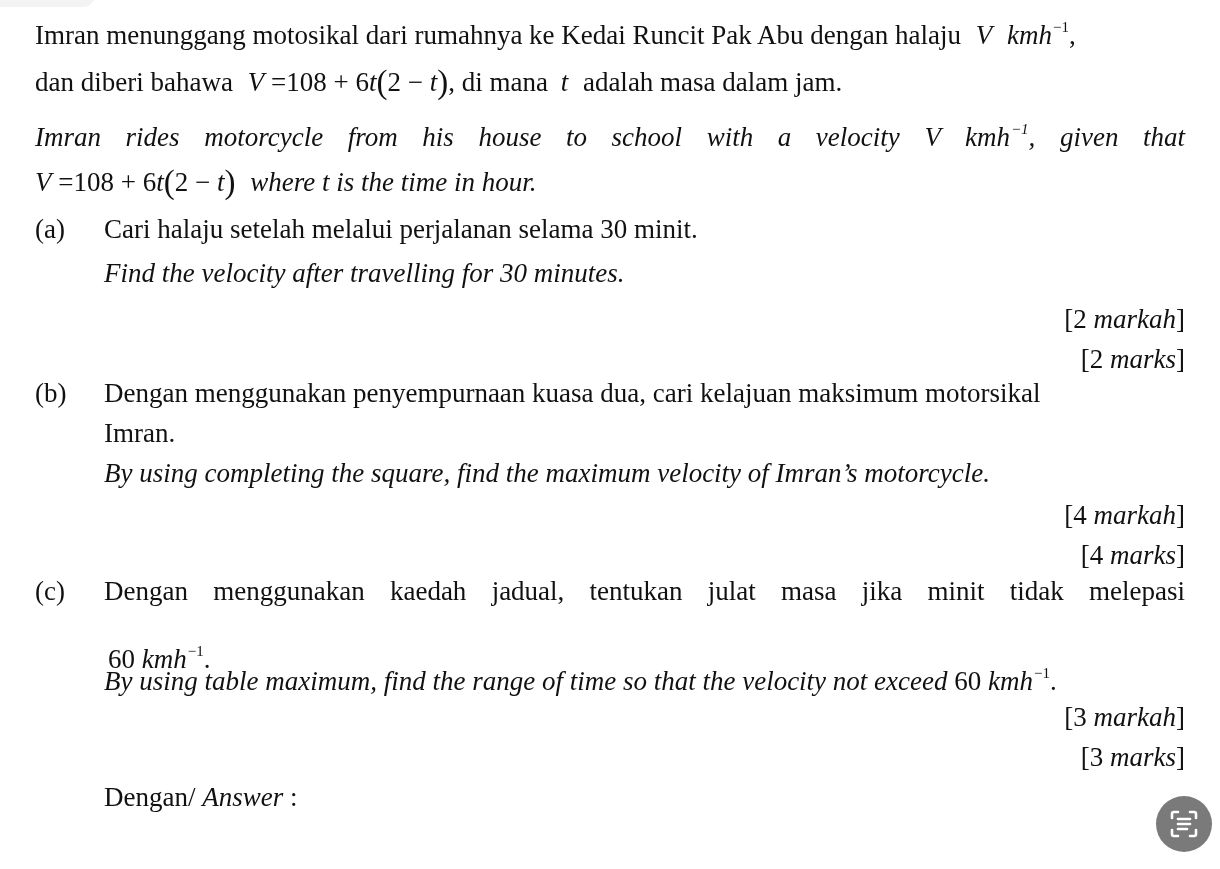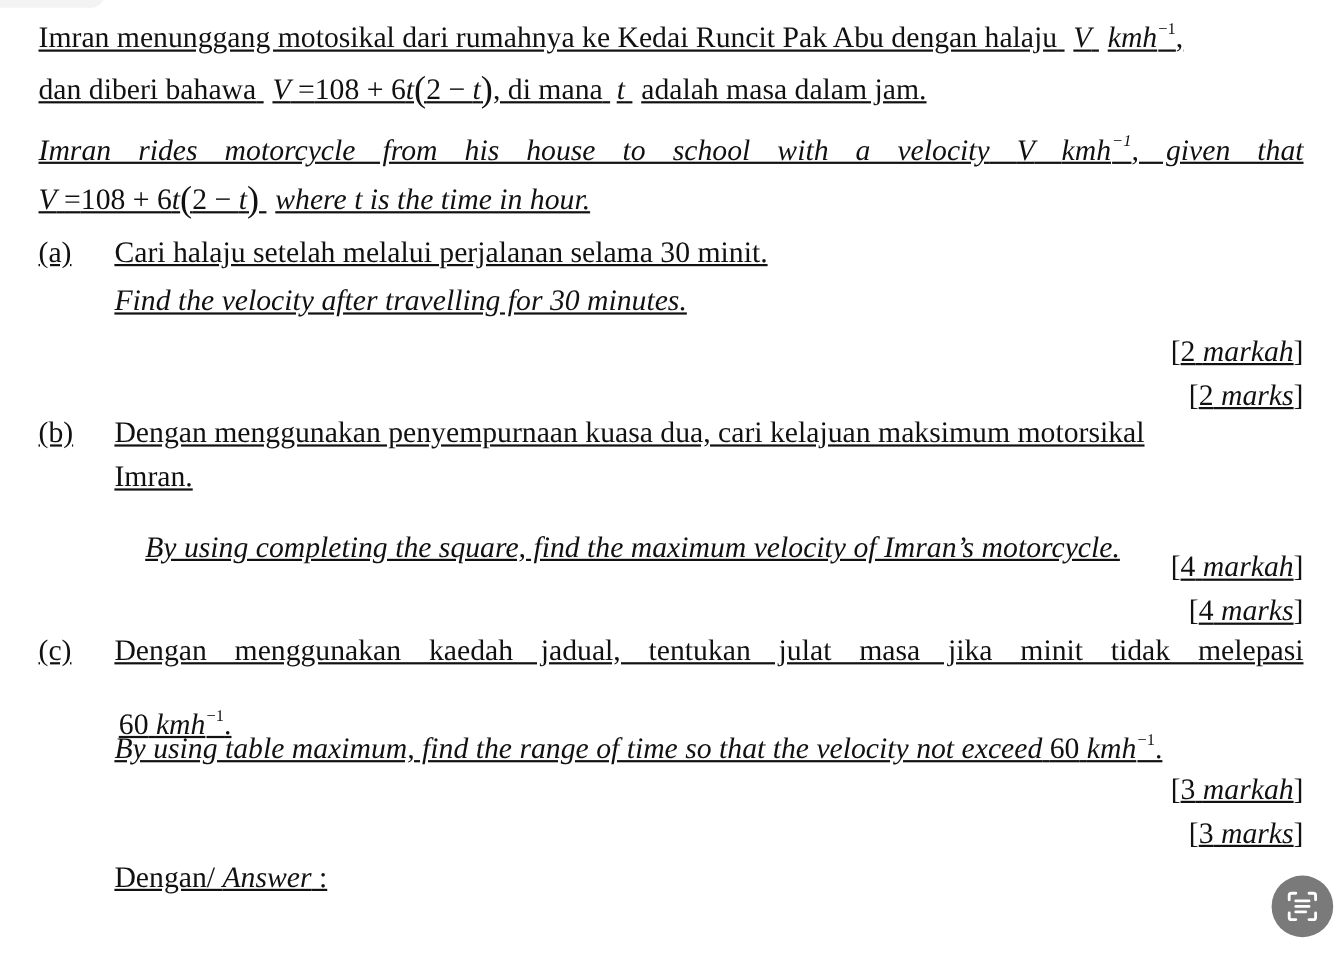--- a/index.html
+++ b/index.html
@@ -6,21 +6,21 @@
   body {
     width: 1220px; height: 869px; overflow: hidden; position: relative;
     background: #ffffff; color: #111111;
     font-family: "Liberation Serif", "DejaVu Serif", serif;
     font-size: 27px;
   }
   .top-strip {
     position: absolute; left: -10px; top: -20px; width: 105px; height: 27px;
     background: #f3f3f3; border-radius: 0 0 12px 0;
   }
-  .line { position: absolute; white-space: nowrap; line-height: 1; text-decoration: underline; }
+  .line { position: absolute; white-space: nowrap; line-height: 1; }
   .it { font-style: italic; }
   .sup { font-size: 15px; vertical-align: 12px; margin-left: 1px; }
   .math-i { font-style: italic; }
   .paren { font-size: 33px; vertical-align: -2px; }
   .just { text-align: justify; text-align-last: justify; }
   .label { position: absolute; left: 35px; }
   .marks { position: absolute; right: 35px; text-align: center; }
   .scan-btn {
     position: absolute; left: 1156px; top: 796px; width: 56px; height: 56px;
     border-radius: 50%; background: #7a7a7a;
@@ -62,21 +62,21 @@
 
 <div class="line label" style="top:216px;">(a)</div>
 <div class="line" style="left:104px; top:216px;">Cari halaju setelah melalui perjalanan selama 30 minit.</div>
 <div class="line it" style="left:104px; top:260px;">Find the velocity after travelling for 30 minutes.</div>
 <div class="line marks" style="top:306px;">[<span>2</span> <span class="it">markah</span>]</div>
 <div class="line marks" style="top:346px;">[<span>2</span> <span class="it">marks</span>]</div>
 
 <div class="line label" style="top:380px;">(b)</div>
 <div class="line" style="left:104px; top:380px;">Dengan menggunakan penyempurnaan kuasa dua, cari kelajuan maksimum motorsikal</div>
 <div class="line" style="left:104px; top:420px;">Imran.</div>
-<div class="line it" style="left:104px; top:484px;margin-left:28px;">By using completing the square, find the maximum velocity of Imran’s motorcycle.</div>
+<div class="line it" style="left:104px; top:460px;">By using completing the square, find the maximum velocity of Imran’s motorcycle.</div>
 <div class="line marks" style="top:502px;">[<span>4</span> <span class="it">markah</span>]</div>
 <div class="line marks" style="top:542px;">[<span>4</span> <span class="it">marks</span>]</div>
 
 <div class="line label" style="top:578px;">(c)</div>
 <div class="line just" style="left:104px; top:578px; width:1081px;">Dengan menggunakan kaedah jadual, tentukan julat masa jika minit tidak melepasi</div>
 <div class="line" style="left:108px; top:620px;margin-top:24px;">
   <span>60</span>
   <span class="it">kmh</span><span class="sup">−1</span><span>.</span>
 </div>
 <div class="line" style="left:104px; top:666px;">

